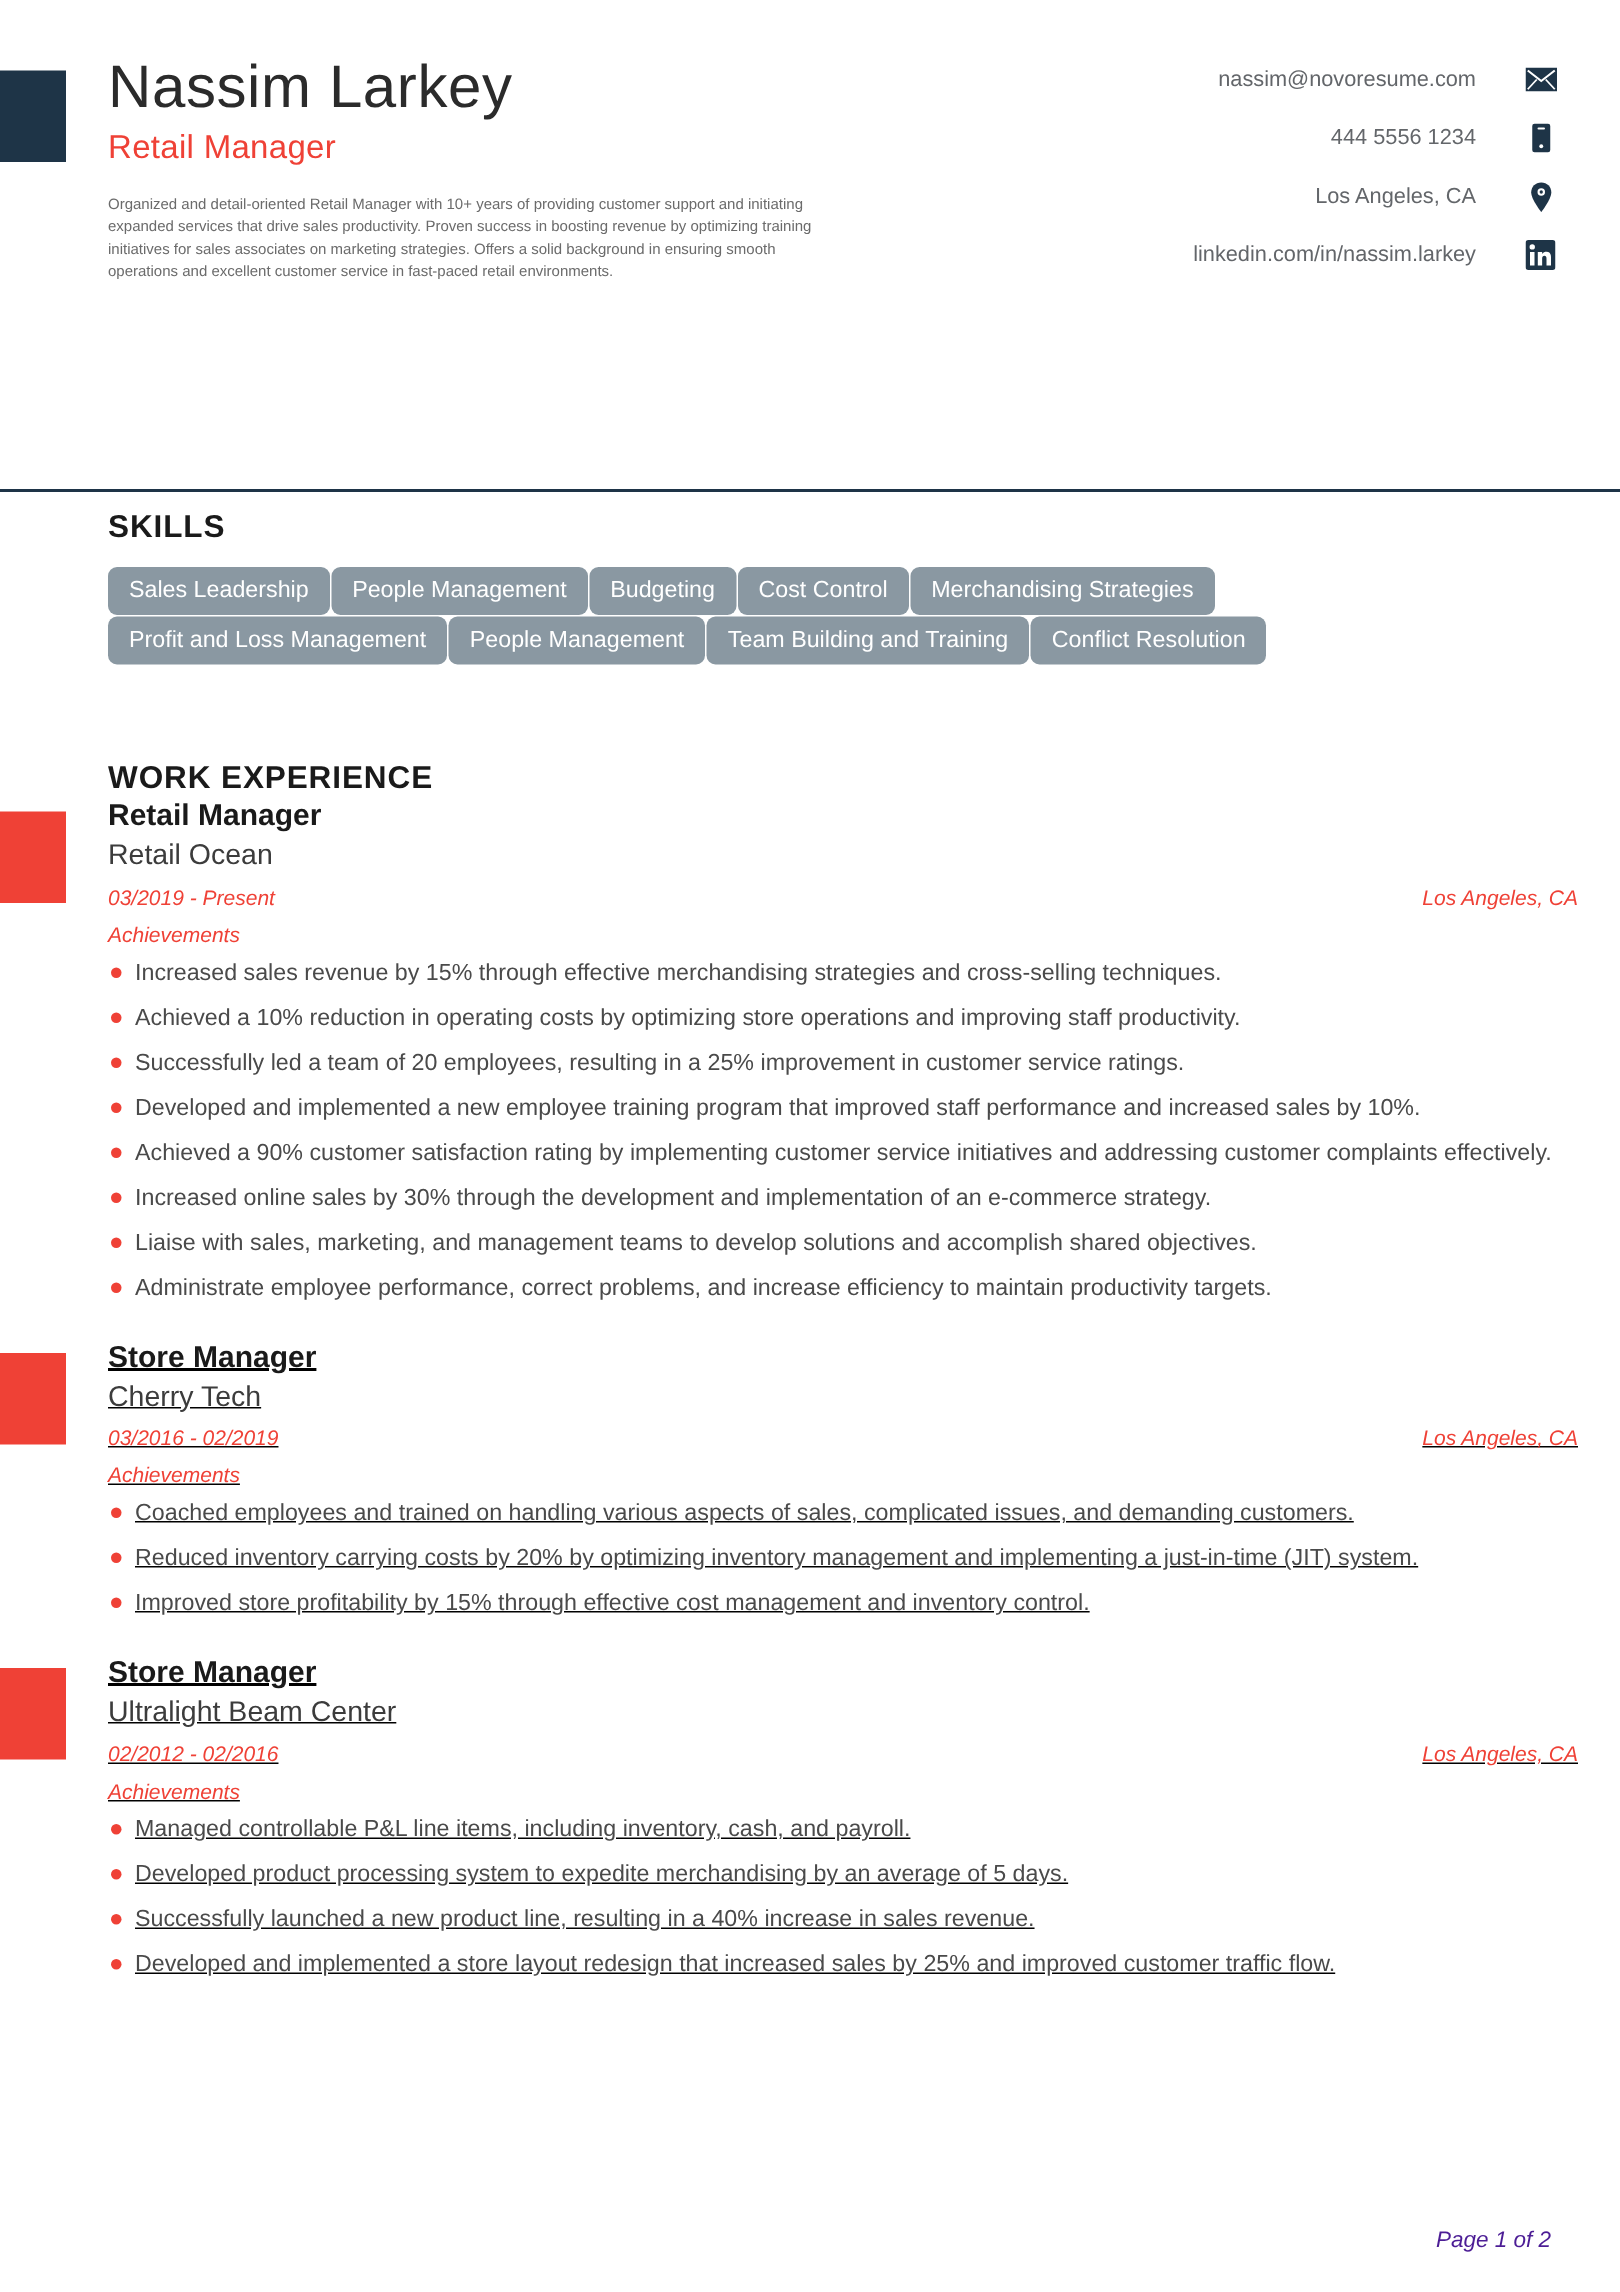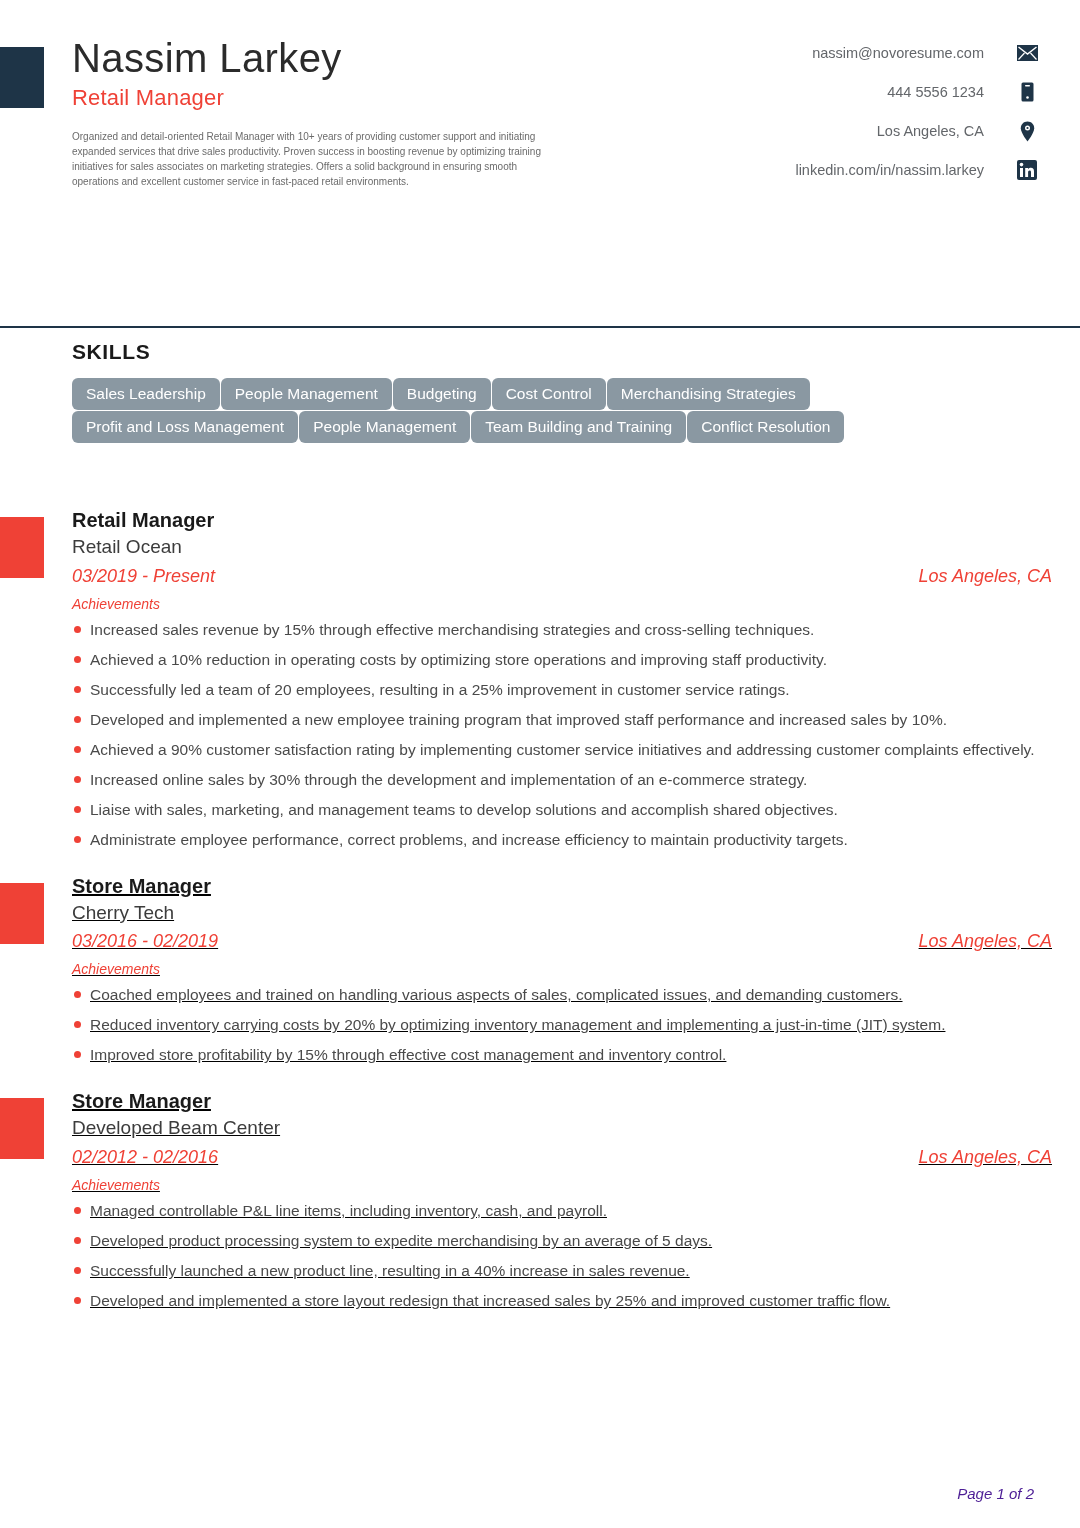--- a/index.html
+++ b/index.html
@@ -166,21 +166,21 @@
     line-height: 1.3;
   }
 
   .meta-row {
     display: flex;
     justify-content: space-between;
     align-items: baseline;
     margin-top: 6px;
   }
   .meta-date, .meta-location {
-    font-size: 18px;
+    font-size: 14px;
     font-style: italic;
     color: #ef4136;
   }
 
   .achievements-label {
     font-size: 14px;
     font-style: italic;
     color: #ef4136;
     margin-top: 9px;
   }
@@ -296,20 +296,21 @@
         <span class="skill-tag">Profit and Loss Management</span>
         <span class="skill-tag">People Management</span>
         <span class="skill-tag">Team Building and Training</span>
         <span class="skill-tag">Conflict Resolution</span>
       </div>
     </div>
   </div>
 
   <div class="work-section">
     <div class="body-area">
+      <div class="section-title">WORK EXPERIENCE</div>
 
       <div class="job">
         <div class="red-block"></div>
         <div class="job-title">Retail Manager</div>
         <div class="company">Retail Ocean</div>
         <div class="meta-row">
           <span class="meta-date">03/2019 - Present</span>
           <span class="meta-location">Los Angeles, CA</span>
         </div>
         <div class="achievements-label">Achievements</div>
@@ -337,21 +338,21 @@
         <ul class="bullets">
           <li class="bullet">Coached employees and trained on handling various aspects of sales, complicated issues, and demanding customers.</li>
           <li class="bullet">Reduced inventory carrying costs by 20% by optimizing inventory management and implementing a just-in-time (JIT) system.</li>
           <li class="bullet">Improved store profitability by 15% through effective cost management and inventory control.</li>
         </ul>
       </div>
 
       <div class="job">
         <div class="red-block"></div>
         <div class="job-title">Store Manager</div>
-        <div class="company">Developed Beam Center</div>
+        <div class="company">Ultralight Beam Center</div>
         <div class="meta-row">
           <span class="meta-date">02/2012 - 02/2016</span>
           <span class="meta-location">Los Angeles, CA</span>
         </div>
         <div class="achievements-label">Achievements</div>
         <ul class="bullets">
           <li class="bullet">Managed controllable P&amp;L line items, including inventory, cash, and payroll.</li>
           <li class="bullet">Developed product processing system to expedite merchandising by an average of 5 days.</li>
           <li class="bullet">Successfully launched a new product line, resulting in a 40% increase in sales revenue.</li>
           <li class="bullet">Developed and implemented a store layout redesign that increased sales by 25% and improved customer traffic flow.</li>

